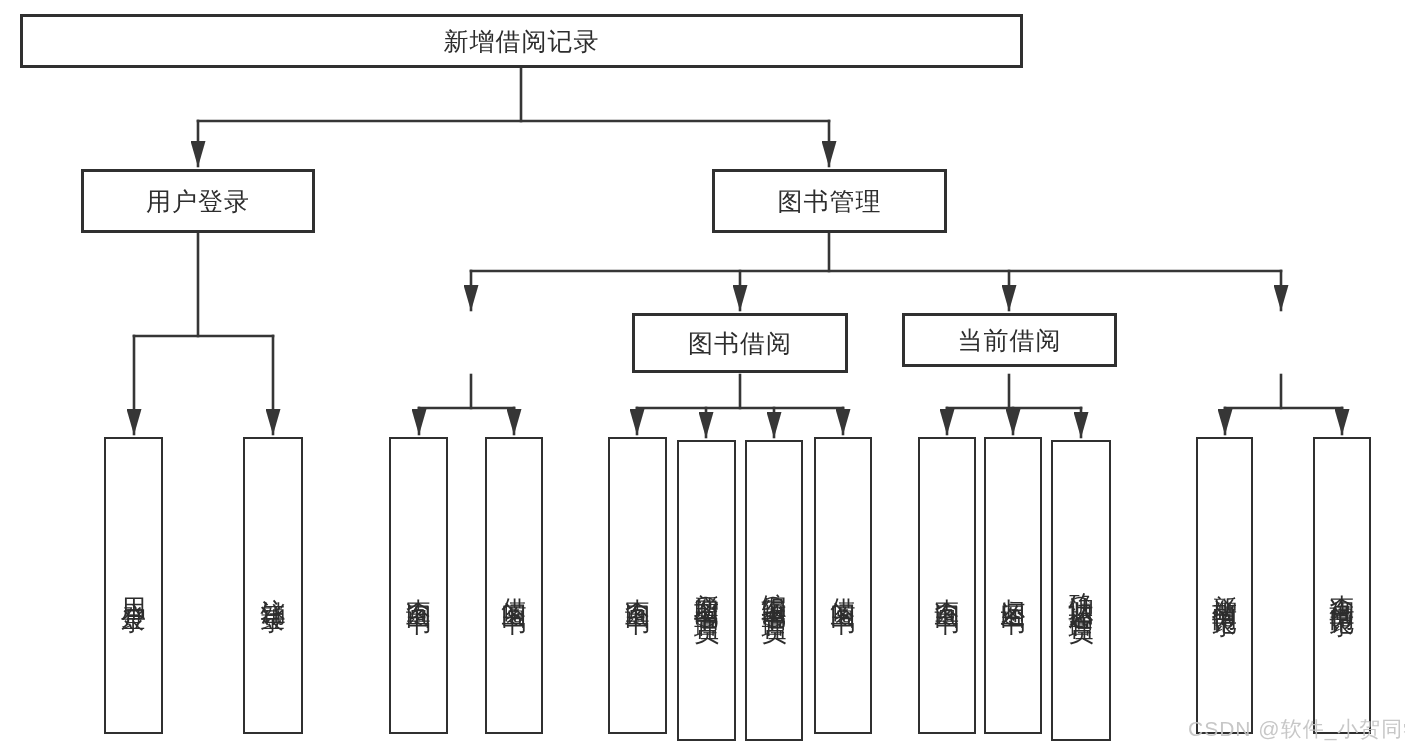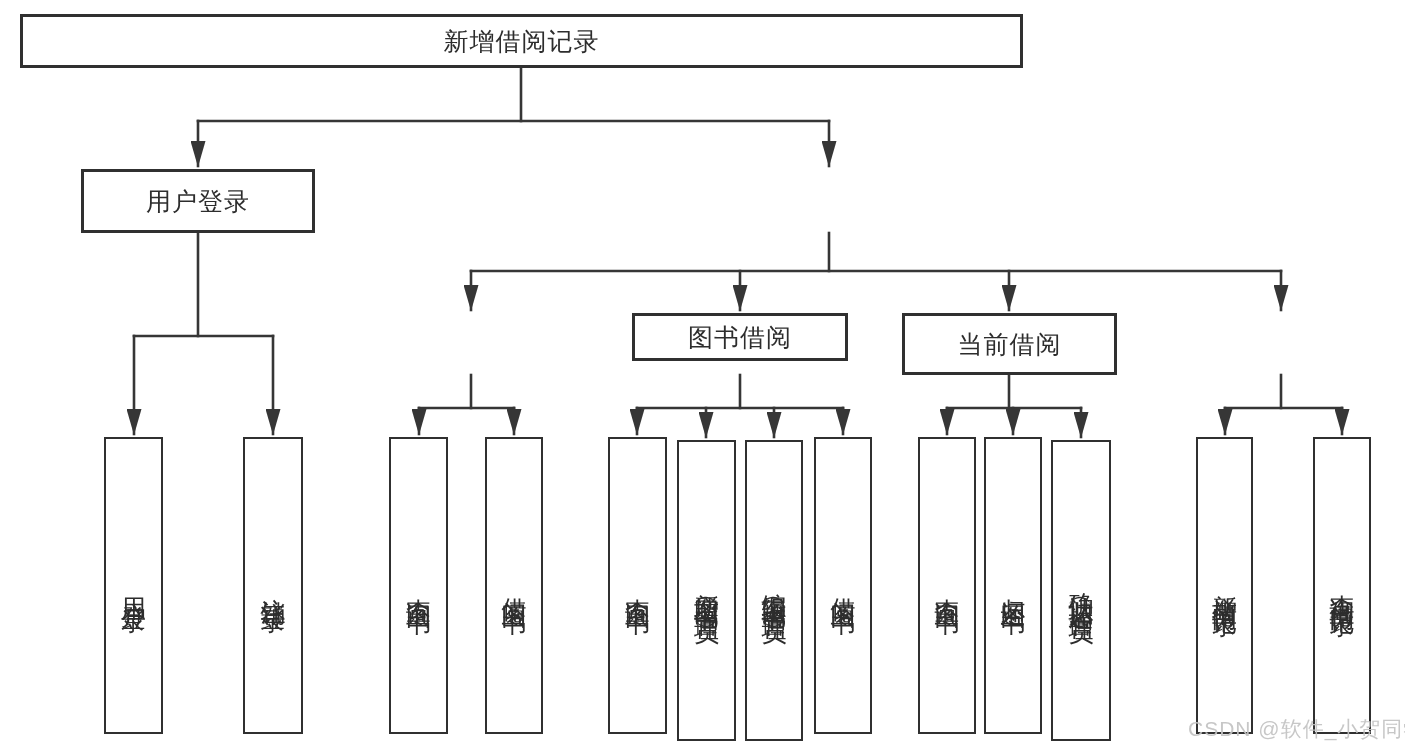--- a/index.html
+++ b/index.html
@@ -81,25 +81,28 @@
     </g>
   </svg>
 
   <div class="box hbox" style="left:20px;top:14px;width:1003px;height:54px">
     <span>新增借阅记录</span>
   </div>
 
   <div class="box hbox" style="left:81px;top:169px;width:234px;height:64px">
     <span>用户登录</span>
   </div>
+  <div class="box hbox" style="left:712px;top:169px;width:235px;height:64px">
+    <span>图书管理</span>
+  </div>
 
-  <div class="box hbox" style="left:632px;top:313px;width:216px;height:48px">
+  <div class="box hbox" style="left:632px;top:313px;width:216px;height:60px">
     <span>图书借阅</span>
   </div>
-  <div class="box hbox" style="left:902px;top:313px;width:215px;height:62px">
+  <div class="box hbox" style="left:902px;top:313px;width:215px;height:54px">
     <span>当前借阅</span>
   </div>
 
   <div class="box vbox" style="left:104px;top:437px;width:59px;height:297px">
     <span class="vtext">用户登录</span>
   </div>
   <div class="box vbox" style="left:243px;top:437px;width:60px;height:297px">
     <span class="vtext">注销登录</span>
   </div>
   <div class="box vbox" style="left:389px;top:437px;width:59px;height:297px">

